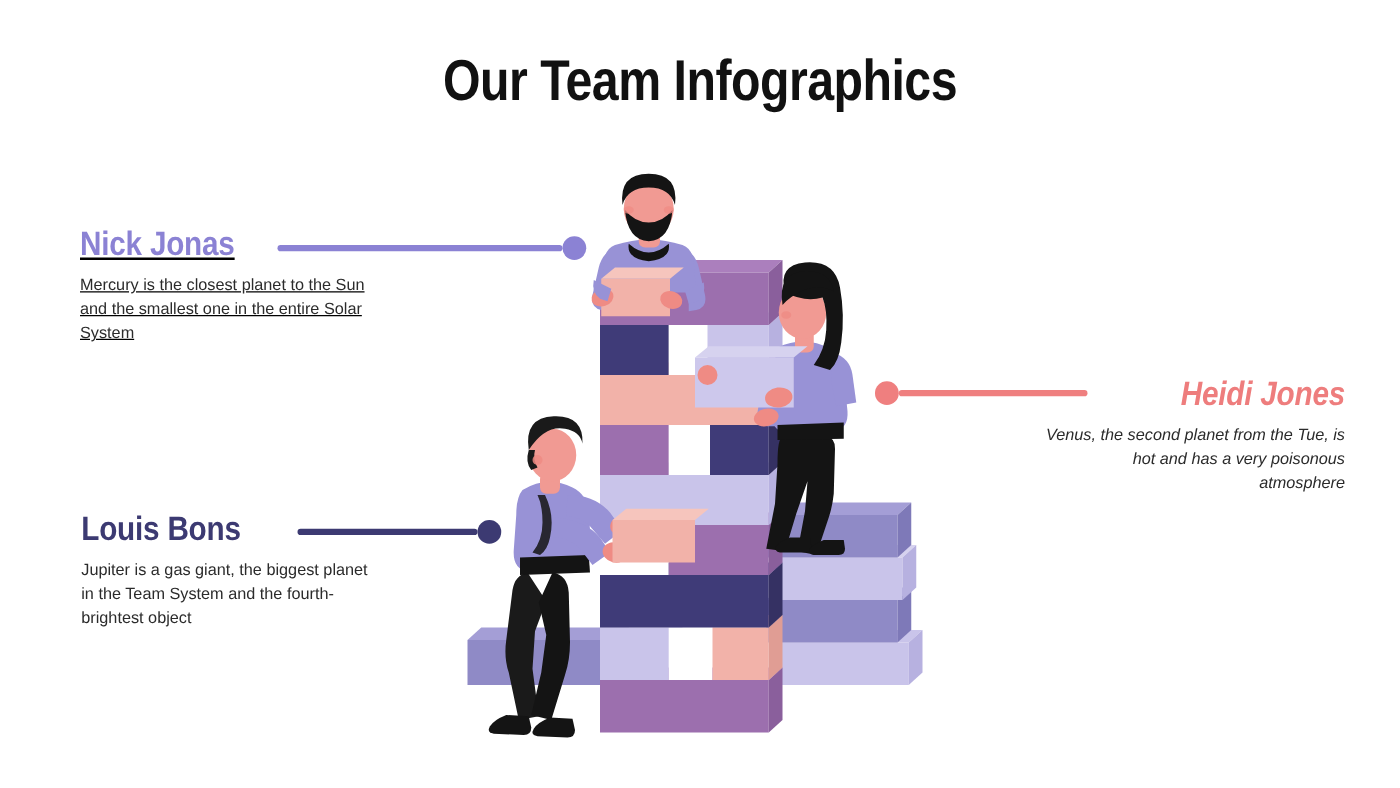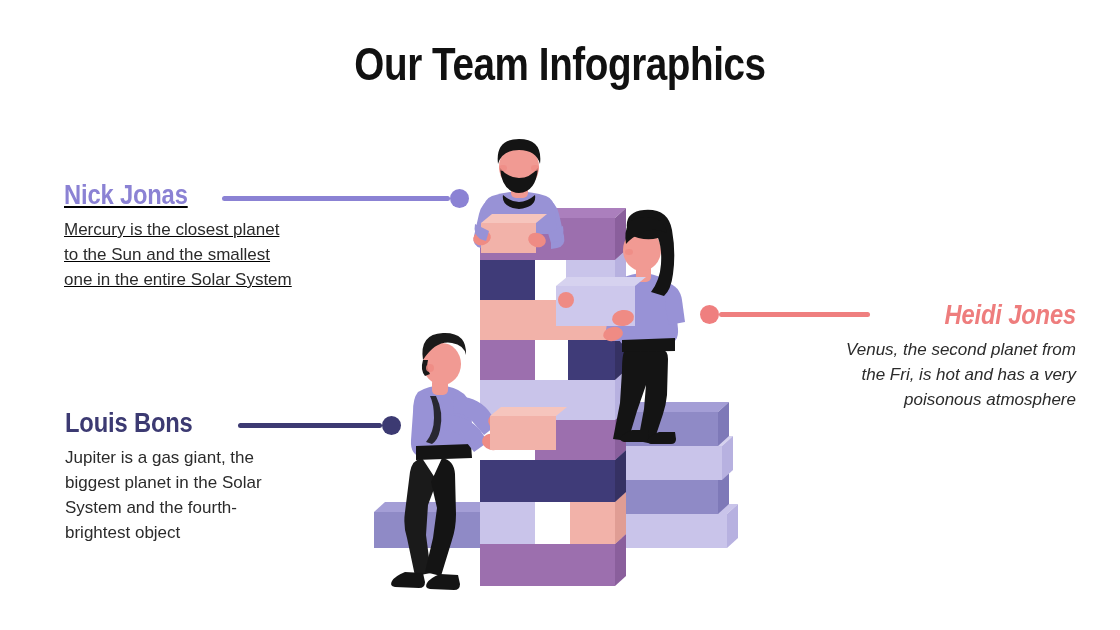--- a/index.html
+++ b/index.html
@@ -40,21 +40,21 @@
   .member-name {
     font-family: "Liberation Sans Narrow", "Liberation Sans", sans-serif;
     font-size: 27px;
     font-weight: bold;
     letter-spacing: -0.2px;
     transform: scaleX(0.88);
     white-space: nowrap;
     margin: 0 0 7px 0;
   }
   .member-desc {
-    font-size: 17px;
+    font-size: 13px;
     line-height: 1.47;
     color: #2b2b2b;
     margin: 0;
   }
 
   #member-nick {
     left: 64px;
     top: 180px;
     width: 230px;
     text-decoration: underline;
@@ -148,30 +148,30 @@
   <div class="member-name">Nick Jonas</div>
   <div class="member-desc">Mercury is the closest planet to the Sun and the smallest one in the entire Solar System</div>
 </div>
 <div class="connector" id="connector-nick">
   <span class="line"></span>
   <span class="dot"></span>
 </div>
 
 <div class="member-block" id="member-louis">
   <div class="member-name">Louis Bons</div>
-  <div class="member-desc">Jupiter is a gas giant, the biggest planet in the Solar System and the fourth-brightest object</div>
+  <div class="member-desc">Jupiter is a gas giant, the biggest planet in the Team System and the fourth-brightest object</div>
 </div>
 <div class="connector" id="connector-louis">
   <span class="line"></span>
   <span class="dot"></span>
 </div>
 
 <div class="member-block" id="member-heidi">
   <div class="member-name">Heidi Jones</div>
-  <div class="member-desc">Venus, the second planet from the Fri, is hot and has a very poisonous atmosphere</div>
+  <div class="member-desc">Venus, the second planet from the Tue, is hot and has a very poisonous atmosphere</div>
 </div>
 <div class="connector" id="connector-heidi">
   <span class="dot"></span>
   <span class="line"></span>
 </div>
 
 <div id="illustration">
 <svg width="380" height="475" viewBox="0 0 380 475" xmlns="http://www.w3.org/2000/svg">
 
   <g>

